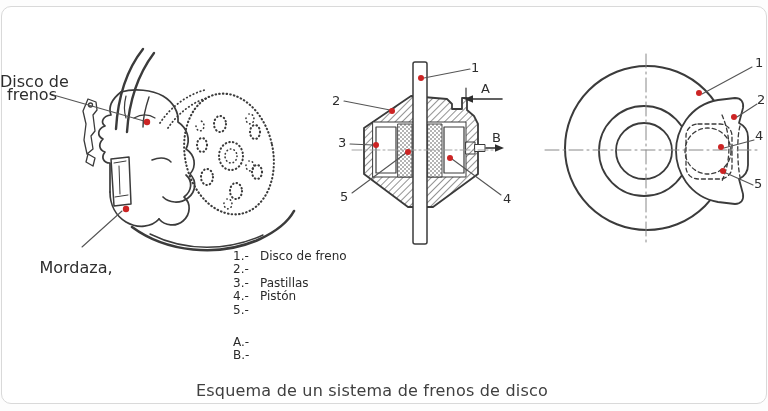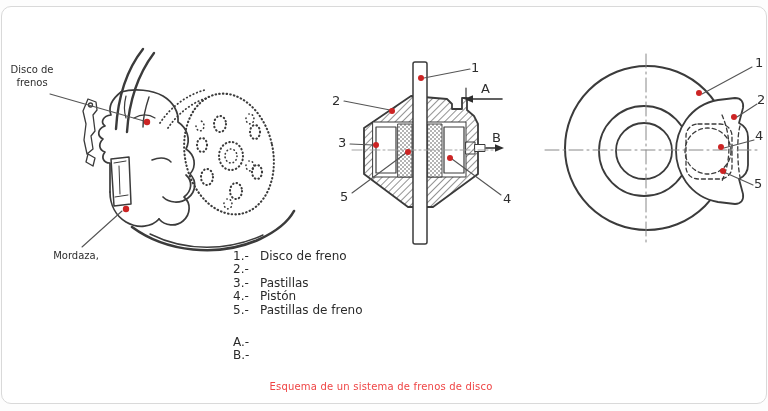--- a/index.html
+++ b/index.html
@@ -6,33 +6,33 @@
   body{
     width:768px;height:411px;position:relative;background:#fdfdfd;
     font-family:"DejaVu Sans","Liberation Sans",sans-serif;overflow:hidden;
   }
   .card{
     position:absolute;left:1px;top:6px;width:764px;height:396px;
     background:#ffffff;border:1px solid #d9d9d9;border-radius:10px;
   }
   svg.art{position:absolute;left:0;top:0;}
   .lbl{
-    position:absolute;color:#2e2e2e;font-size:10px;line-height:13px;
-    text-align:center;white-space:nowrap;
+    position:absolute;color:#2e2e2e;font-size:16px;line-height:13px;
+    text-align:center;white-space:nowrap;margin-top:12px;
   }
   .num{
     position:absolute;color:#2e2e2e;font-size:13px;line-height:15px;
     white-space:nowrap;
   }
   .legend{position:absolute;left:233px;color:#2b2b2b;}
   .legend-row{display:flex;font-size:12px;line-height:13.4px;}
   .legend-key{width:27px;flex:0 0 27px;}
   .caption{
-    position:absolute;left:9px;top:381px;width:744px;text-align:center;
-    font-size:10px;color:#ef4444;letter-spacing:0.2px;
+    position:absolute;left:0;top:381px;width:744px;text-align:center;
+    font-size:16px;color:#404040;letter-spacing:0.2px;
   }
 </style>
 </head>
 <body>
 
 <div class="card"></div>
 
 <svg class="art" width="768" height="411" viewBox="0 0 768 411">
   <defs>
     <pattern id="hatch" width="5" height="5" patternUnits="userSpaceOnUse" patternTransform="rotate(45)">
@@ -218,21 +218,20 @@
   <div class="legend-row">
     <span class="legend-key">3.-</span>
     <span class="legend-text">Pastillas</span>
   </div>
   <div class="legend-row">
     <span class="legend-key">4.-</span>
     <span class="legend-text">Pistón</span>
   </div>
   <div class="legend-row">
     <span class="legend-key">5.-</span>
-    <span class="legend-text">Pastillas de freno</span>
   </div>
 </div>
 
 <div class="legend" style="top:336px;">
   <div class="legend-row">
     <span class="legend-key">A.-</span>
   </div>
   <div class="legend-row">
     <span class="legend-key">B.-</span>
   </div>

